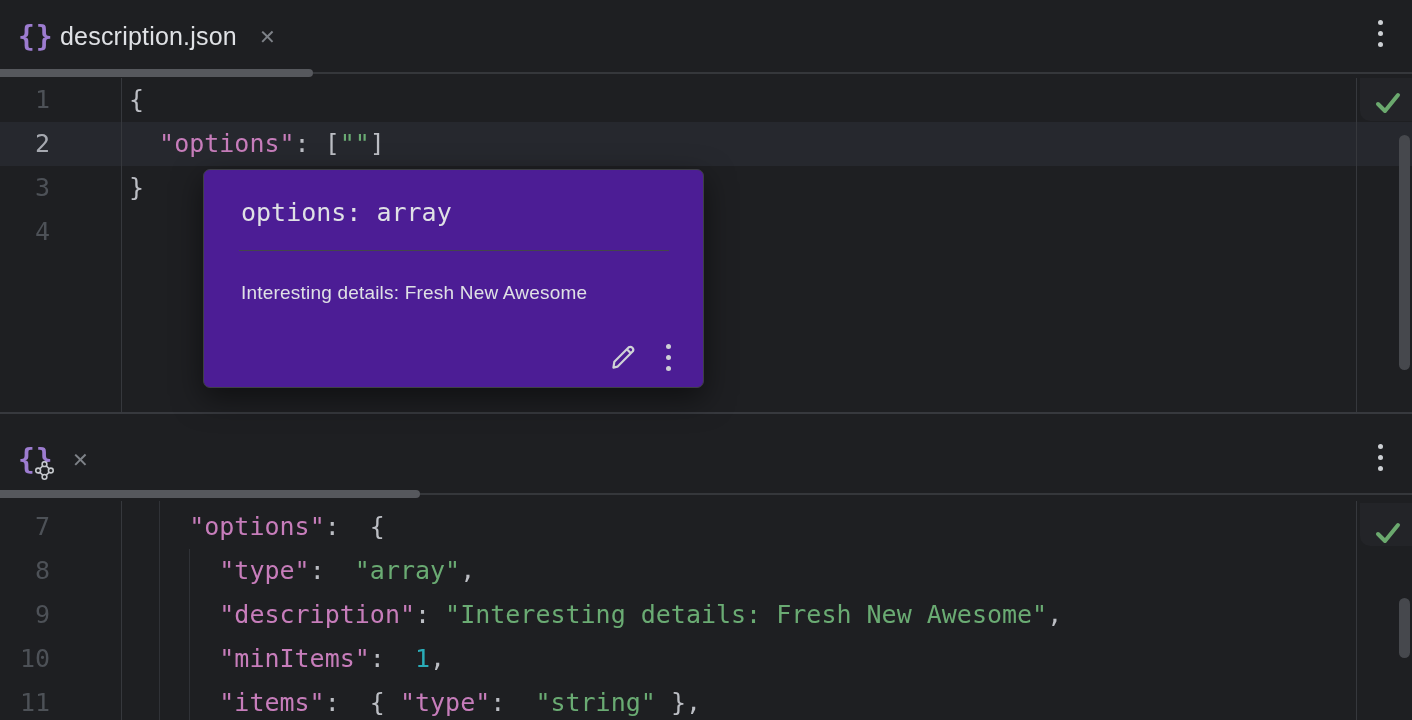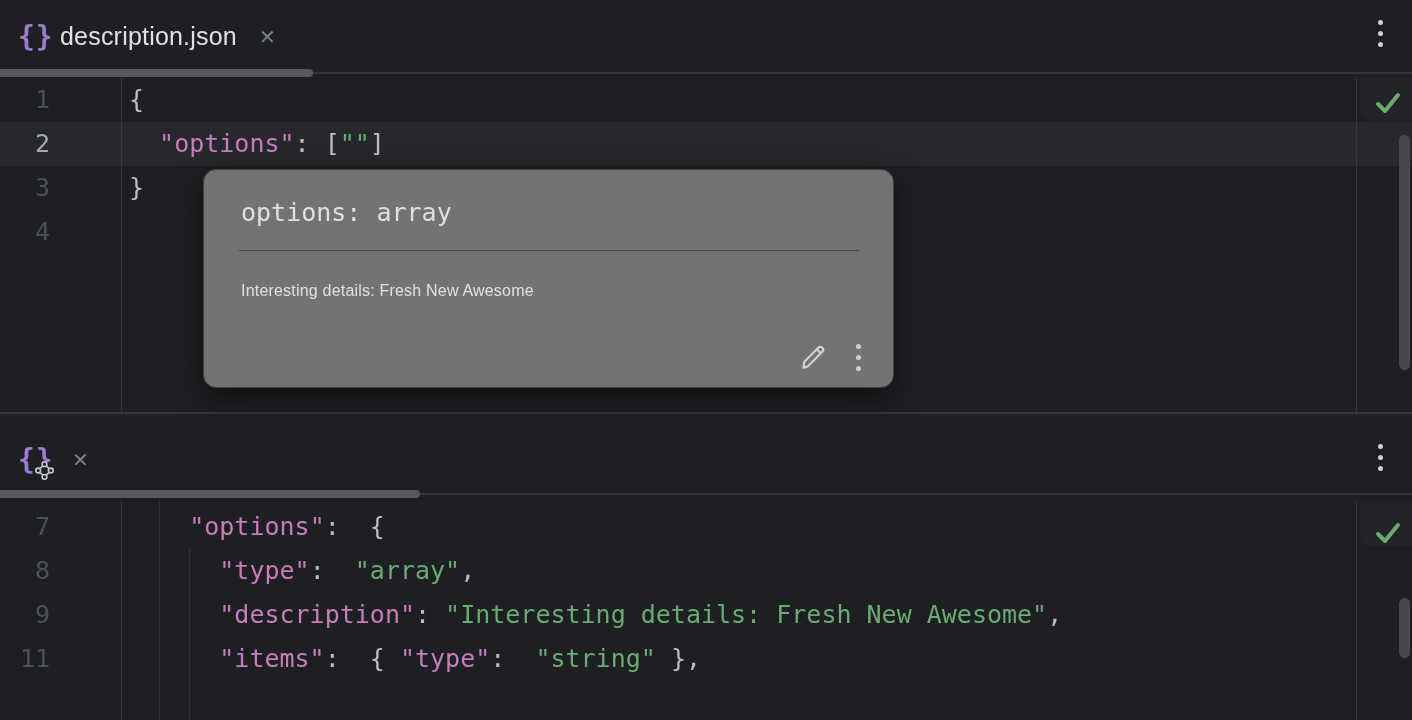--- a/index.html
+++ b/index.html
@@ -49,32 +49,32 @@
 
   .gutter-sep { position:absolute; left:121px; width:1px; background:#36383d; }
   .right-sep  { position:absolute; left:1356px; width:1px; background:#36383d; }
   .indent-guide { position:absolute; width:1px; background:#303237; }
   .inspect-widget { position:absolute; left:1360px; width:52px; background:#232428; border-bottom-left-radius:10px; }
   .check-icon { position:absolute; left:1374px; }
   .scroll-thumb-v { position:absolute; left:1399px; width:11px; border-radius:5.5px; background:#46484d; }
 
   
   .doc-popup {
-    position:absolute; left:203px; top:169px; width:691px; height:219px;
-    background:#737373; border:1px solid #3e4044; border-radius:13px;
+    position:absolute; left:203px; top:169px; width:501px; height:219px;
+    background:#4c1d95; border:1px solid #3e4044; border-radius:7px;
     box-shadow:0 10px 30px rgba(0,0,0,.5); z-index:40;
   }
   .doc-popup .popup-header {
     position:absolute; left:37px; top:28px; font-size:25px; color:#dfe1e5;
   }
   .doc-popup .popup-divider {
     position:absolute; left:35px; right:34px; top:80px; height:1px; background:#44464b;
   }
   .doc-popup .popup-desc {
-    position:absolute; left:37px; top:112px; font-size:16px; color:#dfe1e5; letter-spacing:.2px;
+    position:absolute; left:37px; top:112px; font-size:19px; color:#dfe1e5; letter-spacing:.2px;
   }
   .popup-actions { position:absolute; right:32px; bottom:14px; display:flex; align-items:center; gap:26px; }
 
   .pane-border { position:absolute; left:0; top:412px; width:1412px; height:2px; background:#37393e; z-index:5; }
 </style>
 </head>
 <body>
 
 <div>
 
@@ -179,20 +179,24 @@
         </div>
         <div class="code-line">
           <span class="ln">8</span>
           <span class="code-text"><span class="tk-pun">      </span><span class="tk-key">"type"</span><span class="tk-pun">:  </span><span class="tk-str">"array"</span><span class="tk-pun">,</span></span>
         </div>
         <div class="code-line">
           <span class="ln">9</span>
           <span class="code-text"><span class="tk-pun">      </span><span class="tk-key">"description"</span><span class="tk-pun">: </span><span class="tk-str">"Interesting details: Fresh New Awesome"</span><span class="tk-pun">,</span></span>
         </div>
         <div class="code-line">
+          <span class="ln">10</span>
+          <span class="code-text"><span class="tk-pun">      </span><span class="tk-key">"minItems"</span><span class="tk-pun">:  </span><span class="tk-num">1</span><span class="tk-pun">,</span></span>
+        </div>
+        <div class="code-line">
           <span class="ln">11</span>
           <span class="code-text"><span class="tk-pun">      </span><span class="tk-key">"items"</span><span class="tk-pun">:  </span><span class="tk-pun">{ </span><span class="tk-key">"type"</span><span class="tk-pun">:  </span><span class="tk-str">"string"</span><span class="tk-pun"> }</span><span class="tk-pun">,</span></span>
         </div>
       </div>
   </div>
 
   <div class="gutter-sep" style="top:501px; height:219px;"></div>
   <div class="indent-guide" style="left:159px; top:501px; height:219px;"></div>
   <div class="indent-guide" style="left:189px; top:549px; height:171px;"></div>
   <div class="right-sep" style="top:501px; height:219px;"></div>

